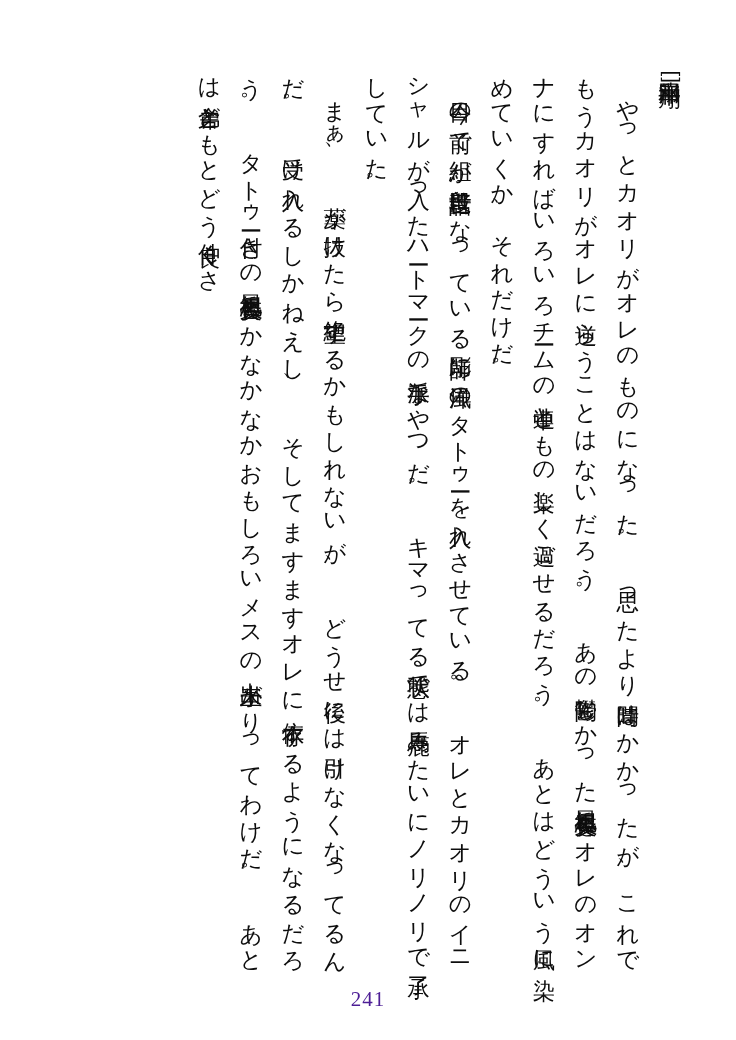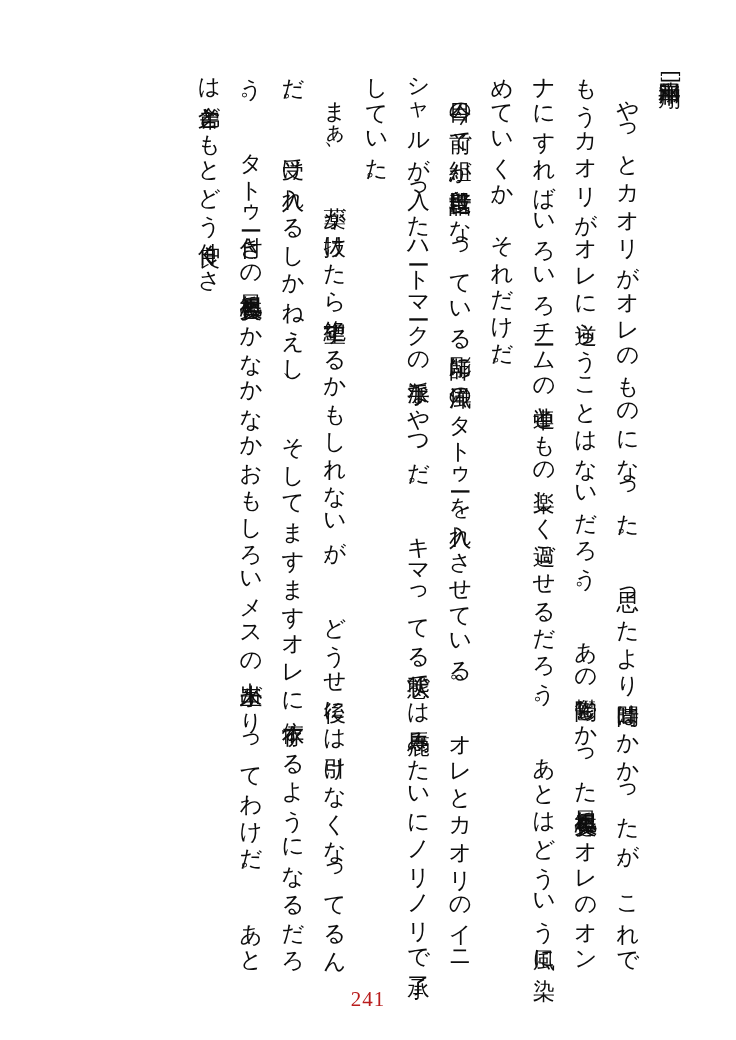--- a/index.html
+++ b/index.html
@@ -54,21 +54,21 @@
   }
   .page-number {
     position: absolute;
     left: 0;
     right: 0;
     bottom: 28px;
     text-align: center;
     font-size: 21px;
     font-family: "Liberation Serif", "DejaVu Serif", serif;
     letter-spacing: 1px;
-    color: #b91c1c;
+    color: #4c1d95;
   }
 </style>
 </head>
 <body>
 
 <div class="page">
 
   <div class="text-body">
     <p class="heading-bracket">［岸和田翔平］</p>
     <p class="para indent">やっとカオリがオレのものになった。　思ったより時間はかかったが、これでもうカオリがオレに逆らうことはないだろう。　あの鬱陶しかった風紀委員長をオレのオンナにすればいろいろチームの連中ともの楽しく過ごせるだろう。　あとはどういう風に染めていくか、それだけだ。</p>

